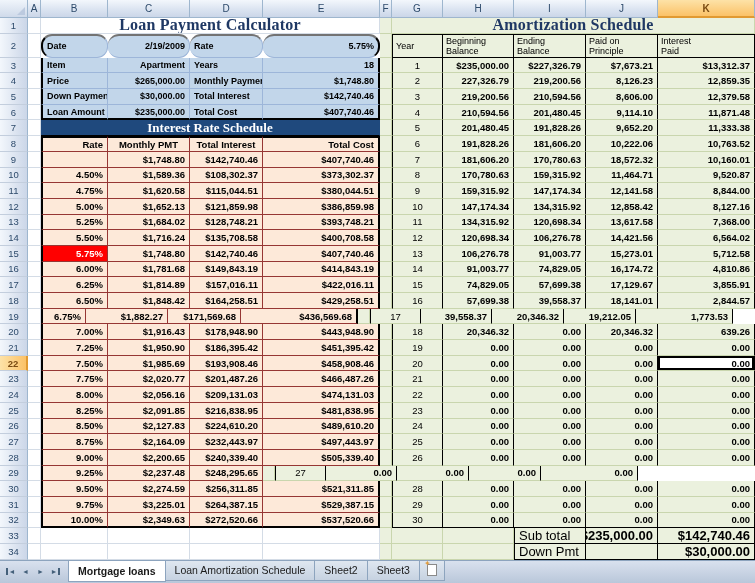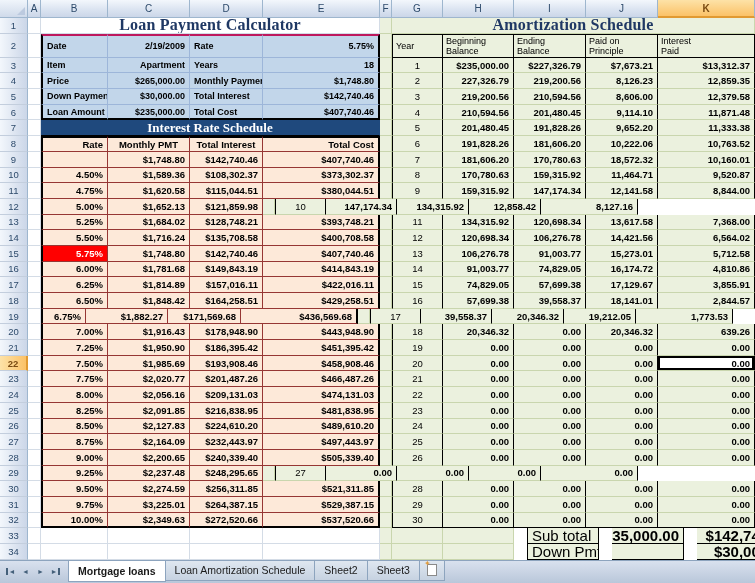--- a/index.html
+++ b/index.html
@@ -39,21 +39,21 @@
   .r { justify-content:flex-end; padding-right:4px; }
   .c { justify-content:center; }
 
   
   .title { justify-content:center; font-family:"Liberation Serif", serif;
     font-weight:bold; font-size:16px; color:var(--title_text); letter-spacing:.2px; }
 
   
   .calc { background:var(--calc_fill); font-weight:bold; font-size:9px;
     border-right:1px solid var(--calc_grid); border-bottom:1px solid var(--calc_grid); }
-  .ct { border-top:2px solid #be185d; } .cb { border-bottom:2px solid #000; }
+  .ct { border-top:2px solid #737373;border-radius:11px; } .cb { border-bottom:2px solid #000; }
   .cl { border-left:2px solid #000; } .cr2 { border-right:2px solid #000 !important; }
 
   
   .secbar { background:var(--section_bar); color:#fff; font-weight:bold;
     font-family:"Liberation Serif", serif; font-size:13px; justify-content:center;
     border-right:1px solid var(--section_bar); border-bottom:1px solid #000; }
   .ith { background:var(--interest_fill); font-weight:bold; font-size:9.5px;
     border-right:1px solid var(--interest_border); border-bottom:1px solid var(--interest_border); }
   .itc { background:var(--interest_fill); font-weight:bold; font-size:9.5px;
     border-right:1px solid var(--interest_border); border-bottom:1px solid var(--interest_border); }
@@ -65,22 +65,22 @@
   .ath { background:var(--amort_fill); font-size:9px; line-height:10px;
     display:flex; flex-direction:column; align-items:flex-start; justify-content:center;
     padding-left:3px; border-top:1px solid #000; border-right:1px solid #000; border-bottom:1px solid #000; }
   .ath.firstcol { border-left:1px solid #000; }
   .hl1,.hl2 { display:block; }
   .atc { background:var(--amort_fill); font-weight:bold; font-size:9.5px;
     border-right:1px solid #000; border-bottom:1px solid var(--gridline_green); }
   .atc.first { border-left:1px solid #000; }
   .atc.last { border-bottom:1px solid #000; }
   .atc.ycol { font-weight:normal; }
-  .att { background:var(--amort_fill); font-weight:bold; font-size:15px;
-    border-right:1px solid #000; border-bottom:1px solid #000;margin-left:13px; }
+  .att { background:var(--amort_fill); font-weight:bold; font-size:13px;
+    border-right:1px solid #000; border-bottom:1px solid #000; }
   .att.firstcol { border-left:1px solid #000; }
   .att.lab { font-weight:normal; }
   .selcell { box-shadow:inset 0 0 0 2px #000; background:#fff; }
 
   
   #tabbar { height:23px; display:flex; align-items:flex-start;
     background:linear-gradient(#d9e1ee,#b9c7da); border-top:1px solid #8da4be; }
   .navbtns { display:flex; align-items:center; height:100%; padding:0 5px 0 3px; }
   .navbtn { width:15px; height:15px; display:flex; align-items:center; justify-content:center;
     font-size:7px; color:#44607a; cursor:default; }
@@ -271,20 +271,21 @@
       <div class="cell atc r" style="width: 72px;">147,174.34</div>
       <div class="cell atc r" style="width: 72px;">12,141.58</div>
       <div class="cell atc r" style="width: 97px;">8,844.00</div>
     </div>
     <div class="row" style="height: 15.7px;">
       <div class="rowhdr">12</div>
       <div class="cell " style="width: 13px;"></div>
       <div class="cell itc r itl" style="width: 67px;">5.00%</div>
       <div class="cell itc r" style="width: 82px;">$1,652.13</div>
       <div class="cell itc r" style="width: 73px;">$121,859.98</div>
+      <div class="cell itc r itr" style="width: 117px;">$386,859.98</div>
       <div class="cell green" style="width: 12px;"></div>
       <div class="cell atc c ycol first" style="width: 51px;">10</div>
       <div class="cell atc r" style="width: 71px;">147,174.34</div>
       <div class="cell atc r" style="width: 72px;">134,315.92</div>
       <div class="cell atc r" style="width: 72px;">12,858.42</div>
       <div class="cell atc r" style="width: 97px;">8,127.16</div>
     </div>
     <div class="row" style="height: 15.7px;">
       <div class="rowhdr">13</div>
       <div class="cell " style="width: 13px;"></div>

